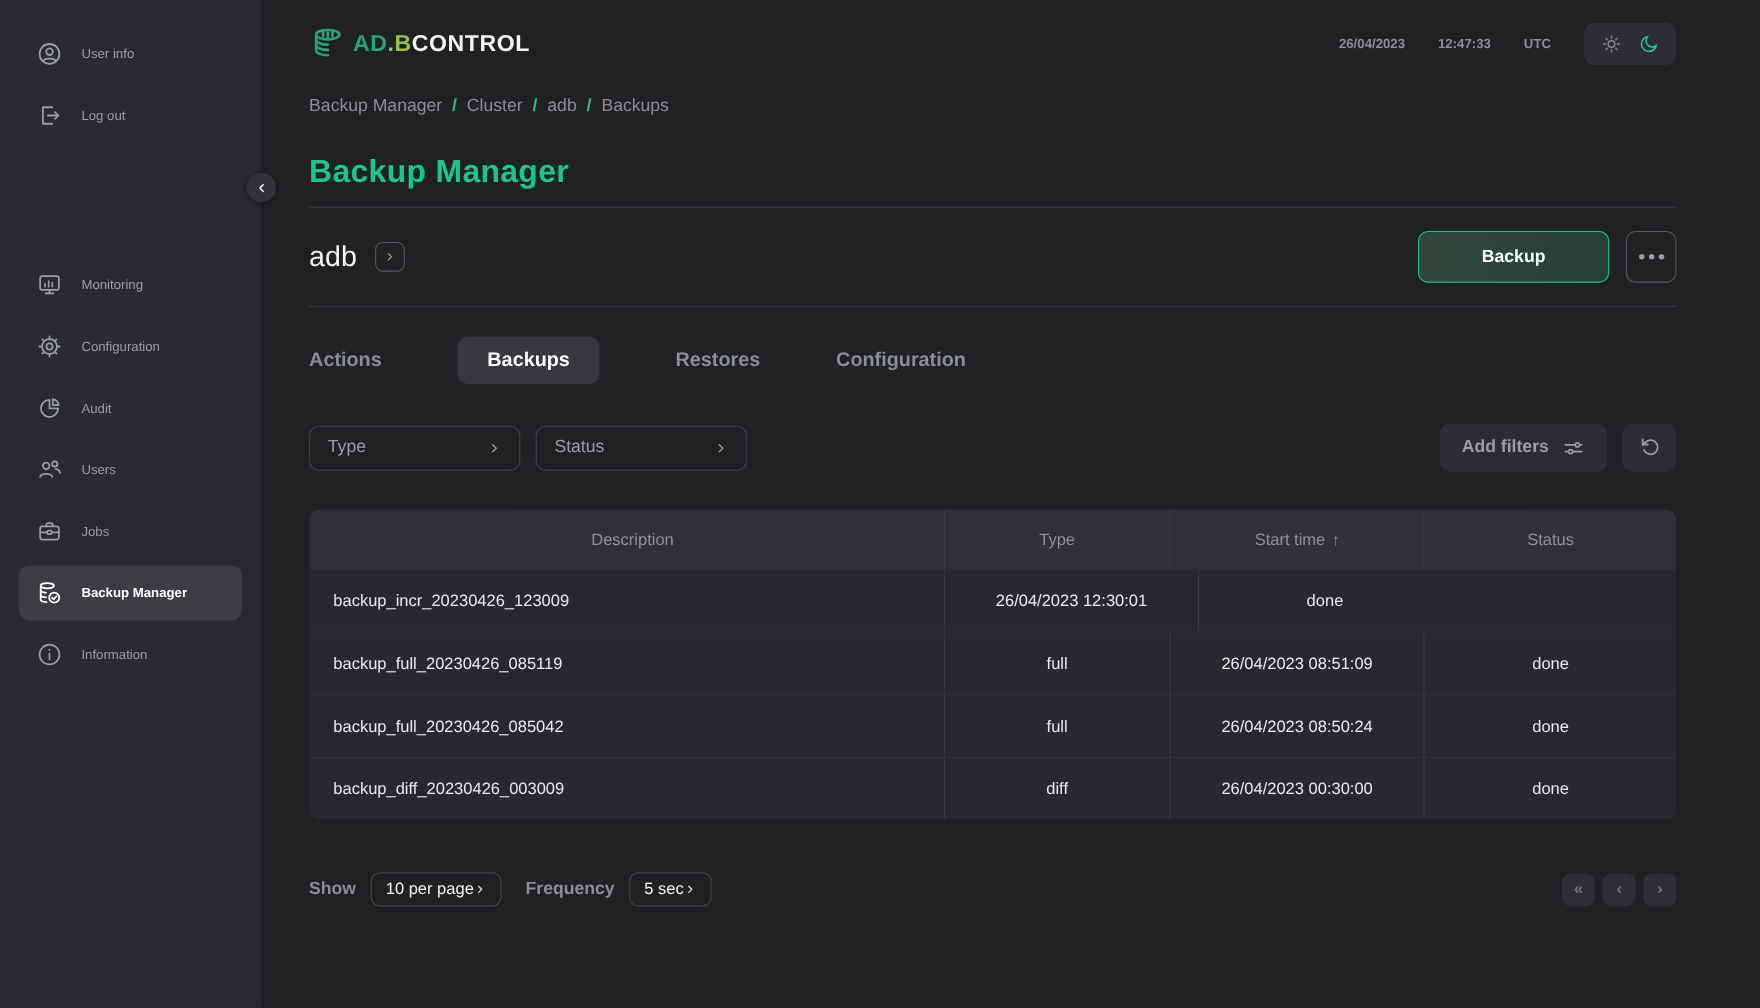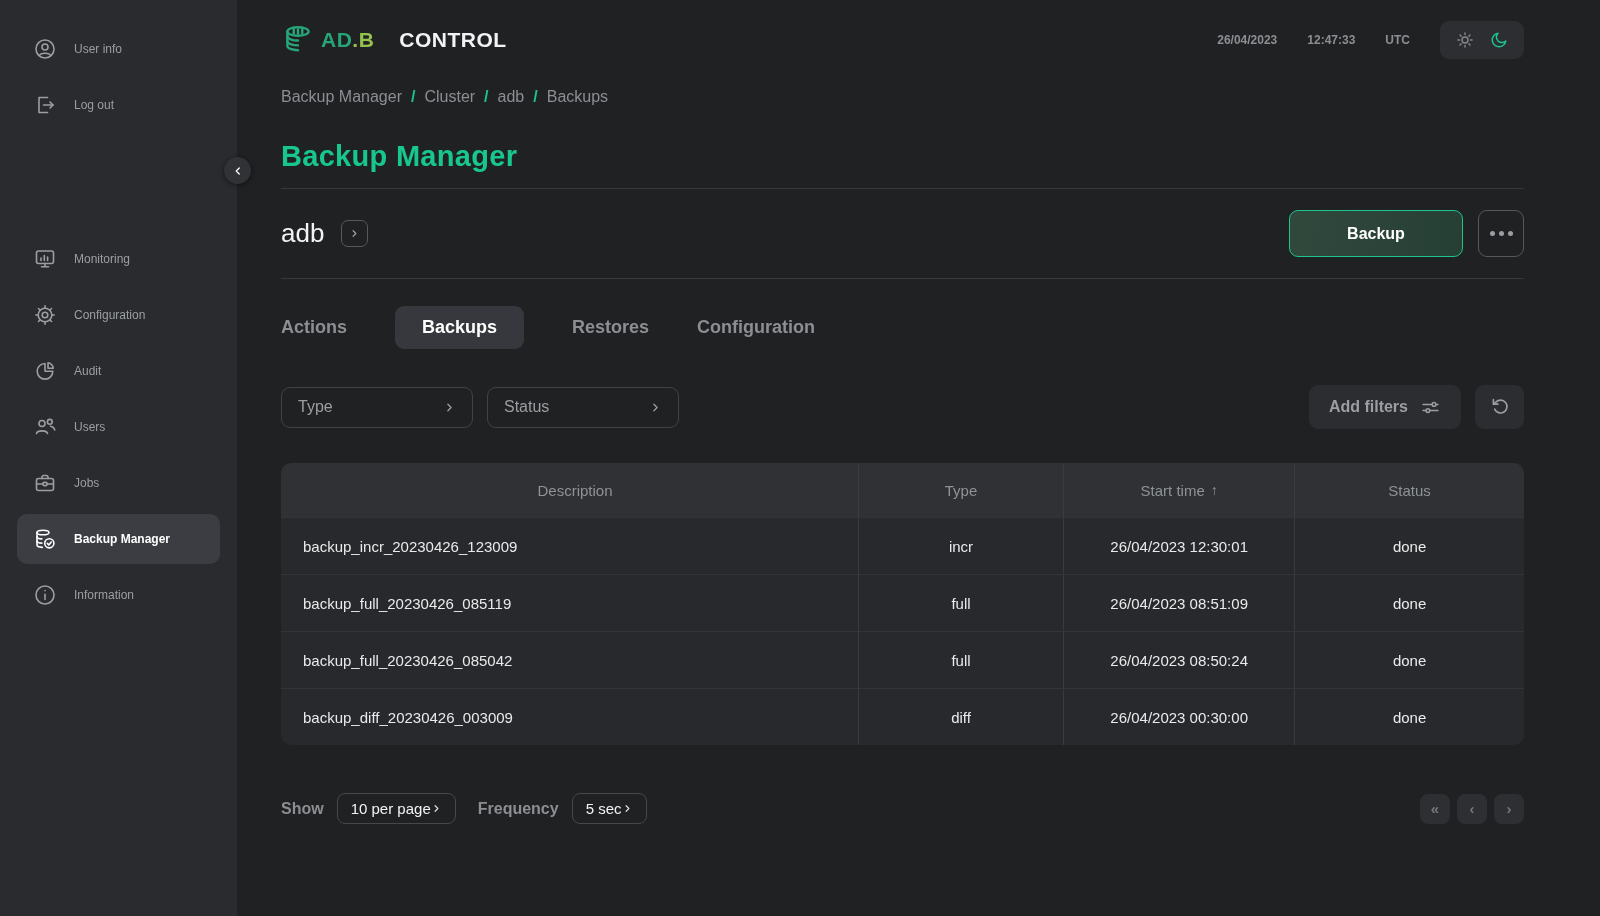--- a/index.html
+++ b/index.html
@@ -50,21 +50,21 @@
   }
 
   
   .main { flex:1; padding:0 76px 0 44px; display:flex; flex-direction:column; }
 
   .topbar { margin-top:18px; height:44px; display:flex; align-items:center; justify-content:space-between; }
   .logo { display:flex; align-items:center; gap:6px; }
   .logo .brand { font-size:21px; font-weight:bold; letter-spacing:.5px; }
   .logo .b1 { color:#27a478; }
   .logo .b2 { color:#95c14d; }
-  .logo .b3 { color:#f2f3f4; margin-left:25px; }
+  .logo .b3 { color:#f2f3f4; margin-left:0; }
   .top-right { display:flex; align-items:center; gap:30px; color:#8b8e93; font-size:12px; font-weight:bold; }
   .theme-toggle {
     background:#2c2e32; border-radius:9px;
     display:flex; align-items:center; gap:14px;
     padding:9px 15px;
   }
   .theme-toggle .sun { color:#85888d; cursor:pointer; }
   .theme-toggle .moon { color:#1dc48c; cursor:pointer; }
 
   .breadcrumb { margin-top:26px; font-size:16px; color:#8b8e93; display:flex; gap:9px; }
@@ -94,21 +94,21 @@
     cursor:pointer;
   }
   .more-btn {
     width:46px; height:47px; border-radius:9px;
     border:1px solid #55585d; background:transparent;
     display:flex; align-items:center; justify-content:center; gap:4px;
     cursor:pointer;
   }
   .more-btn i { width:5px; height:5px; border-radius:50%; background:#9b9ea3; }
 
-  .tabs { margin-top:27px; display:flex; align-items:flex-start; gap:48px; }
+  .tabs { margin-top:27px; display:flex; align-items:flex-start; gap:69px; }
   .tab { font-size:18px; font-weight:bold; color:#8b8e93; padding:11px 0; cursor:pointer; }
   .tab.active { background:#36383d; color:#ffffff; border-radius:9px; padding:11px 27px; }
 
   .filter-row { margin-top:36px; display:flex; align-items:center; }
   .select {
     width:192px; height:41px; border:1px solid #3f434a; border-radius:9px;
     display:flex; align-items:center; justify-content:space-between;
     padding:0 16px; color:#9b9ea3; font-size:16px; cursor:pointer;
     margin-right:14px;
   }
@@ -404,21 +404,20 @@
       <div class="tcell c-type">Type</div>
       <div class="tcell c-start">
         <span>Start time</span>
         <span class="sort-arrow">↑</span>
       </div>
       <div class="tcell c-status">Status</div>
     </div>
 
     <div class="trow">
       <div class="tcell c-desc">backup_incr_20230426_123009</div>
-      <div class="tcell c-type">incr</div>
       <div class="tcell c-start">26/04/2023 12:30:01</div>
       <div class="tcell c-status">done</div>
     </div>
     <div class="trow">
       <div class="tcell c-desc">backup_full_20230426_085119</div>
       <div class="tcell c-type">full</div>
       <div class="tcell c-start">26/04/2023 08:51:09</div>
       <div class="tcell c-status">done</div>
     </div>
     <div class="trow">

